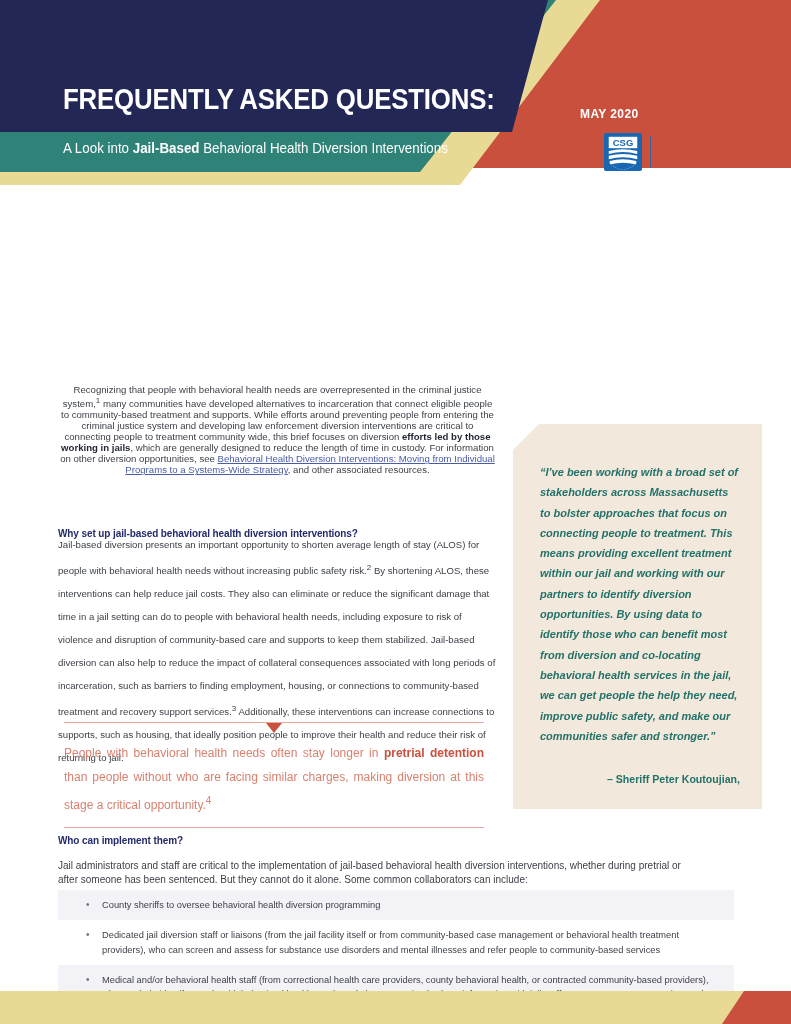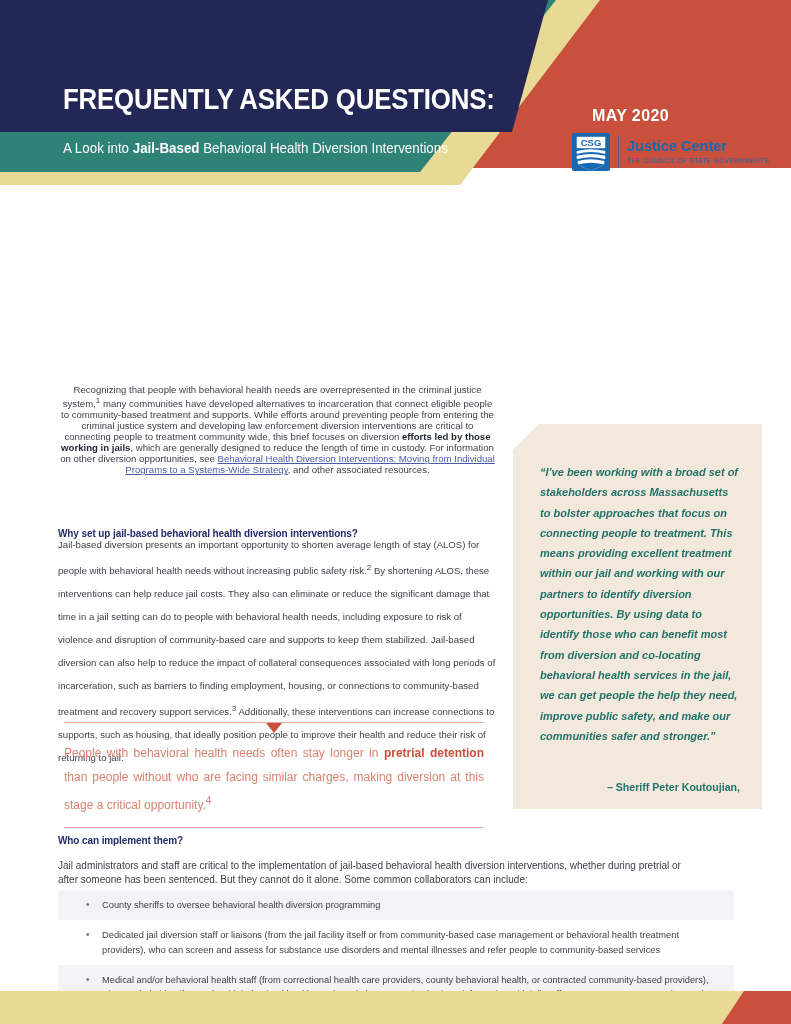--- a/index.html
+++ b/index.html
@@ -67,33 +67,33 @@
     color: #ffffff;
     font-family: "Liberation Sans Narrow", "Liberation Sans", sans-serif;
     transform: scaleX(0.92);
     transform-origin: left center;
     white-space: nowrap;
   }
   .hdr-sub b { font-weight: 700; }
 
   .hdr-date {
     position: absolute;
-    left: 592px;
+    left: 580px;
     top: 107px;
-    font-size: 16px;
+    font-size: 12px;
     font-weight: 700;
     letter-spacing: 0.4px;
     color: #ffffff;
     font-family: "Liberation Sans Narrow", "Liberation Sans", sans-serif;
   }
 
   
   .logo-wrap {
     position: absolute;
-    left: 572px;
+    left: 604px;
     top: 133px;
     display: flex;
     align-items: center;
     gap: 8px;
   }
   .logo-mark { width: 38px; height: 38px; display: block; }
   .logo-divider {
     width: 1px; height: 32px; background: #1767b3; opacity: 0.75;
   }
   .logo-text { line-height: 1.1; }
@@ -188,21 +188,21 @@
   }
   .sq-text {
     font-size: 11px;
     line-height: 20.3px;
     font-style: italic;
     font-weight: 700;
     color: #23726a;
   }
   .sq-attrib {
     text-align: right;
-    margin-top: 34px;
+    margin-top: 26px;
     font-size: 10.6px;
     font-weight: 700;
     color: #23726a;
     line-height: 15px;
   }
   .sq-org {
     text-align: right;
     margin-top: 3px;
     font-size: 8.6px;
     font-style: italic;
@@ -267,24 +267,20 @@
     <svg class="logo-mark" viewBox="0 0 40 40">
       <rect x="0" y="0" width="40" height="40" rx="2" fill="#1767b3"></rect>
       <rect x="5" y="4" width="30" height="12" fill="#ffffff"></rect>
       <text x="20" y="14" font-size="10" font-weight="700" fill="#1767b3" text-anchor="middle" font-family="Liberation Sans, sans-serif">CSG</text>
       <path d="M5 19 q15 -4 30 0 v3 q-15 -4 -30 0 z" fill="#ffffff"></path>
       <path d="M5 24 q15 -4 30 0 v3.5 q-15 -4 -30 0 z" fill="#ffffff"></path>
       <path d="M6 29.5 q14 -4 28 0 v2.5 q-5 5 -14 7 q-9 -2 -14 -7 z" fill="#ffffff"></path>
       <path d="M7 33 q13 -3.5 26 0 q-4 4 -13 6 q-9 -2 -13 -6 z" fill="#1767b3"></path>
     </svg>
     <div class="logo-divider"></div>
-    <div class="logo-text">
-      <div class="jc">Justice Center</div>
-      <div class="csgov">THE COUNCIL OF STATE GOVERNMENTS</div>
-    </div>
   </div>
 </div>
 
 <div class="page-body">
 
   <p class="intro"><span>Recognizing that people with behavioral health needs are overrepresented in the criminal justice system,</span><sup>1</sup><span> many communities have developed alternatives to incarceration that connect eligible people to community-based treatment and supports. While efforts around preventing people from entering the criminal justice system and developing law enforcement diversion interventions are critical to connecting people to treatment community wide, this brief focuses on diversion </span><b>efforts led by those working in jails</b><span>, which are generally designed to reduce the length of time in custody. For information on other diversion opportunities, see </span><a href="#">Behavioral Health Diversion Interventions: Moving from Individual Programs to a Systems-Wide Strategy</a><span>, and other associated resources.</span></p>
 
   <h2 class="section-h" id="h-why">Why set up jail-based behavioral health diversion interventions?</h2>
 
   <p class="body-why"><span>Jail-based diversion presents an important opportunity to shorten average length of stay (ALOS) for people with behavioral health needs without increasing public safety risk.</span><sup>2</sup><span> By shortening ALOS, these interventions can help reduce jail costs. They also can eliminate or reduce the significant damage that time in a jail setting can do to people with behavioral health needs, including exposure to risk of violence and disruption of community-based care and supports to keep them stabilized. Jail-based diversion can also help to reduce the impact of collateral consequences associated with long periods of incarceration, such as barriers to finding employment, housing, or connections to community-based treatment and recovery support services.</span><sup>3</sup><span> Additionally, these interventions can increase connections to supports, such as housing, that ideally position people to improve their health and reduce their risk of returning to jail.</span></p>

